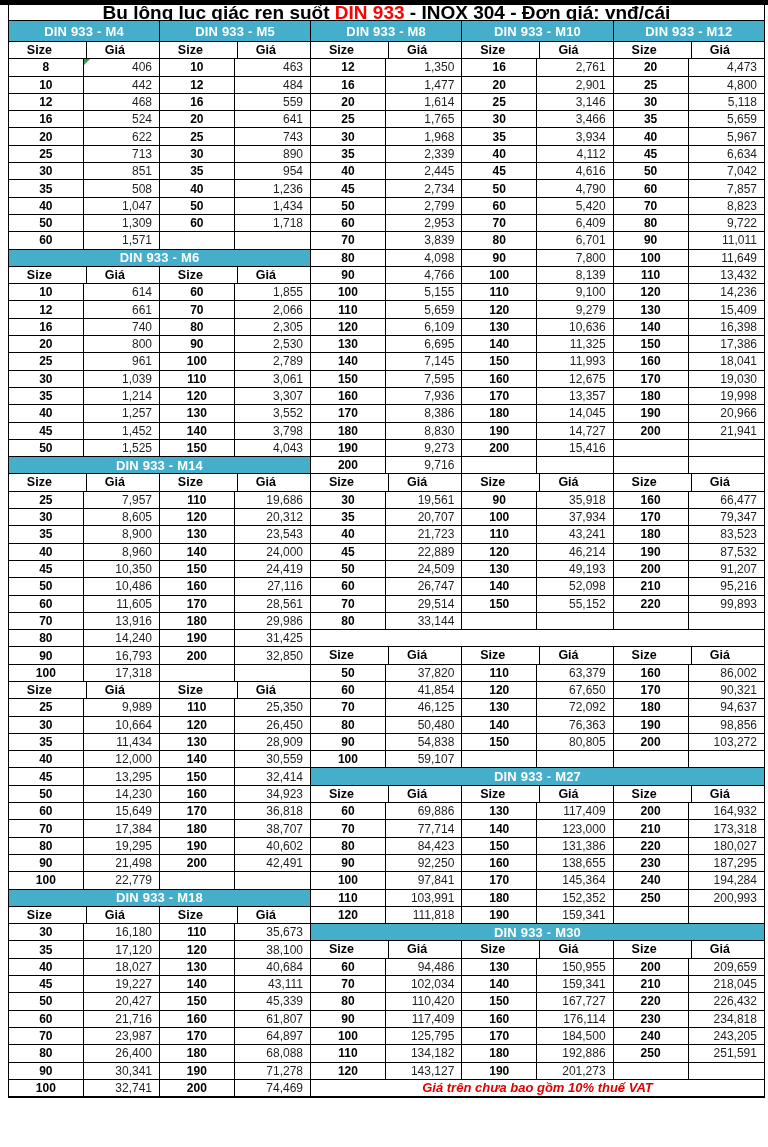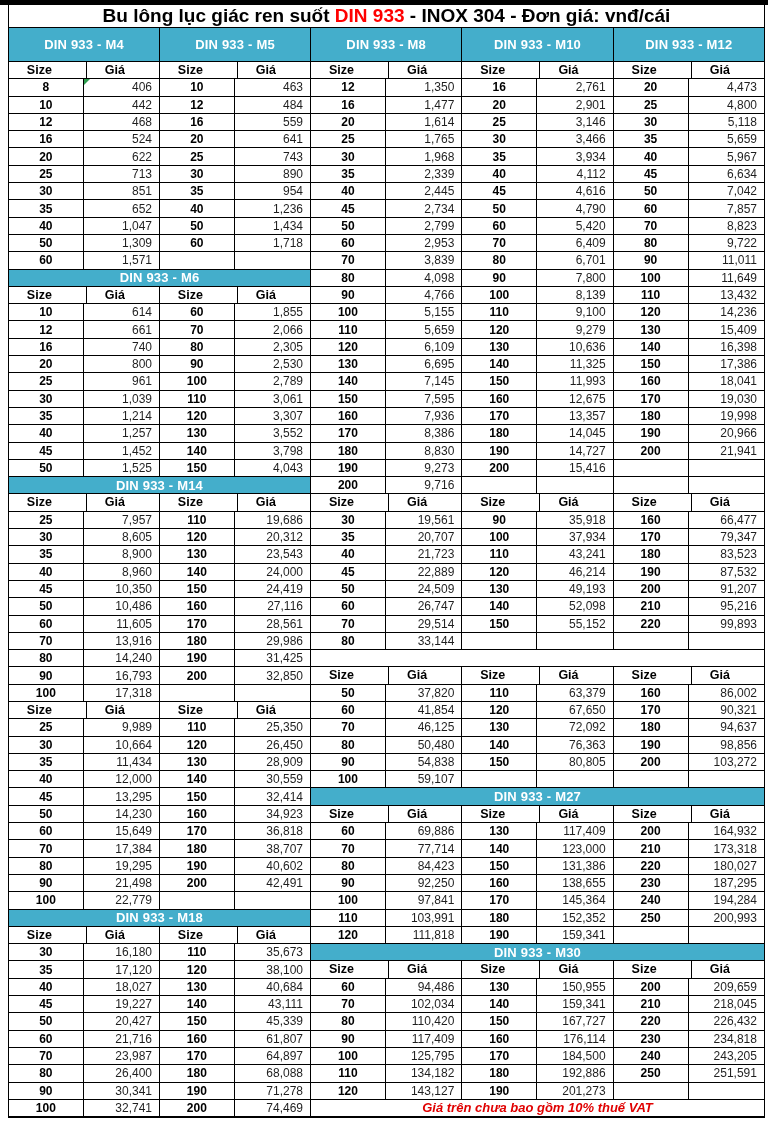--- a/index.html
+++ b/index.html
@@ -15,38 +15,38 @@
     --grid: #000000;
   }
   .top-strip { height: 5px; background: #000; }
   .sheet {
     margin: 0 3px 0 8px;
     border: 1px solid var(--grid);
     border-top: none;
     background: #fff;
   }
   .title-row {
-    height: 23px;
+    height: 16px;
     display: flex; align-items: center; justify-content: center;
     font-weight: bold; font-size: 19px; color: #000;
     border-bottom: 1px solid var(--grid);
     white-space: pre;
   }
   .title-row .accent { color: var(--accent-red); }
   .table-area { display: flex; align-items: flex-start; }
   .half { display: flex; flex-direction: column; }
   #left-half  { width: 302px; border-right: 1px solid var(--grid); }
   #right-half { flex: 1; }
   .row {
     display: flex; height: var(--rh);
     border-bottom: 1px solid var(--grid);
     background: #fff;
   }
   .row.spacer { background: #fff; }
-  .band-row.tall { height: 34px; }
+  .band-row.tall { height: 21px; }
   .band {
     flex: 1; background: var(--header-bg); color: #fff;
     font-weight: bold; font-size: 13px; letter-spacing: 0.2px;
     display: flex; align-items: center; justify-content: center;
     border-right: 1px solid var(--grid);
   }
   .band:last-child { border-right: none; }
   .c {
     display: flex; align-items: center;
     border-right: 1px solid var(--grid);
@@ -123,21 +123,21 @@
           <div class="c price">890</div>
         </div>
         <div class="row">
           <div class="c size">30</div>
           <div class="c price">851</div>
           <div class="c size">35</div>
           <div class="c price">954</div>
         </div>
         <div class="row">
           <div class="c size">35</div>
-          <div class="c price">652</div>
+          <div class="c price">508</div>
           <div class="c size">40</div>
           <div class="c price">1,236</div>
         </div>
         <div class="row">
           <div class="c size">40</div>
           <div class="c price">1,047</div>
           <div class="c size">50</div>
           <div class="c price">1,434</div>
         </div>
         <div class="row">

